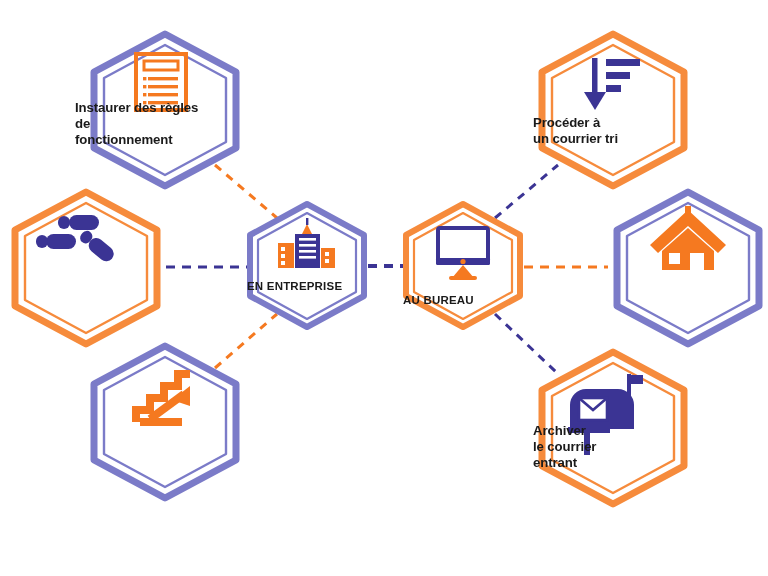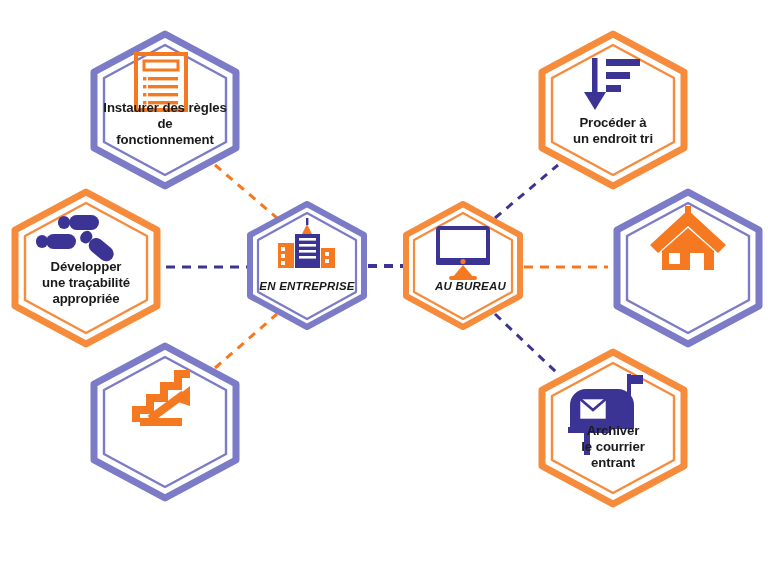--- a/index.html
+++ b/index.html
@@ -22,35 +22,33 @@
   #diagram-svg {
     position: absolute;
     left: 0;
     top: 0;
     width: 768px;
     height: 576px;
     display: block;
   }
   .node-label {
     position: absolute;
-    text-align: center;
     color: #1a1a1a;
     font-weight: bold;
     line-height: 1.22;
     white-space: pre-line;
     pointer-events: none;
   }
   .spoke-label {
     font-size: 13.2px;
     letter-spacing: -0.1px;
   }
   .hub-label {
     font-size: 11.5px;
     letter-spacing: 0.2px;
-    font-style: italic;
   }
 </style>
 </head>
 <body>
 
 <div id="diagram-root">
 
   <svg id="diagram-svg" viewBox="0 0 768 576" xmlns="http://www.w3.org/2000/svg">
 
     <defs>
@@ -198,30 +196,27 @@
         <path d="M631,375 h12 v9 h-12 z" fill="#3B3494"></path>
       </g>
     </g>
 
   </svg>
 
   <div class="node-label spoke-label" style="left:75px; top:100px; width:180px;">Instaurer des règles
 de
 fonctionnement</div>
 
-  <div class="node-label spoke-label" style="left:6px; top:259px; width:160px;">Développer
-une traçabilité
-appropriée</div>
 
 
   <div class="node-label spoke-label" style="left:533px; top:115px; width:160px;">Procéder à
-un endroit tri</div>
+un courrier tri</div>
 
 
   <div class="node-label spoke-label" style="left:533px; top:423px; width:160px;">Archiver
 le courrier
 entrant</div>
 
   <div class="node-label hub-label" style="left:247px; top:279px; width:120px;">EN ENTREPRISE</div>
 
-  <div class="node-label hub-label" style="left:403px; top:279px; width:135px;">AU BUREAU</div>
+  <div class="node-label hub-label" style="left:403px; top:293px; width:135px;">AU BUREAU</div>
 
 </div>
 
 </body></html>

